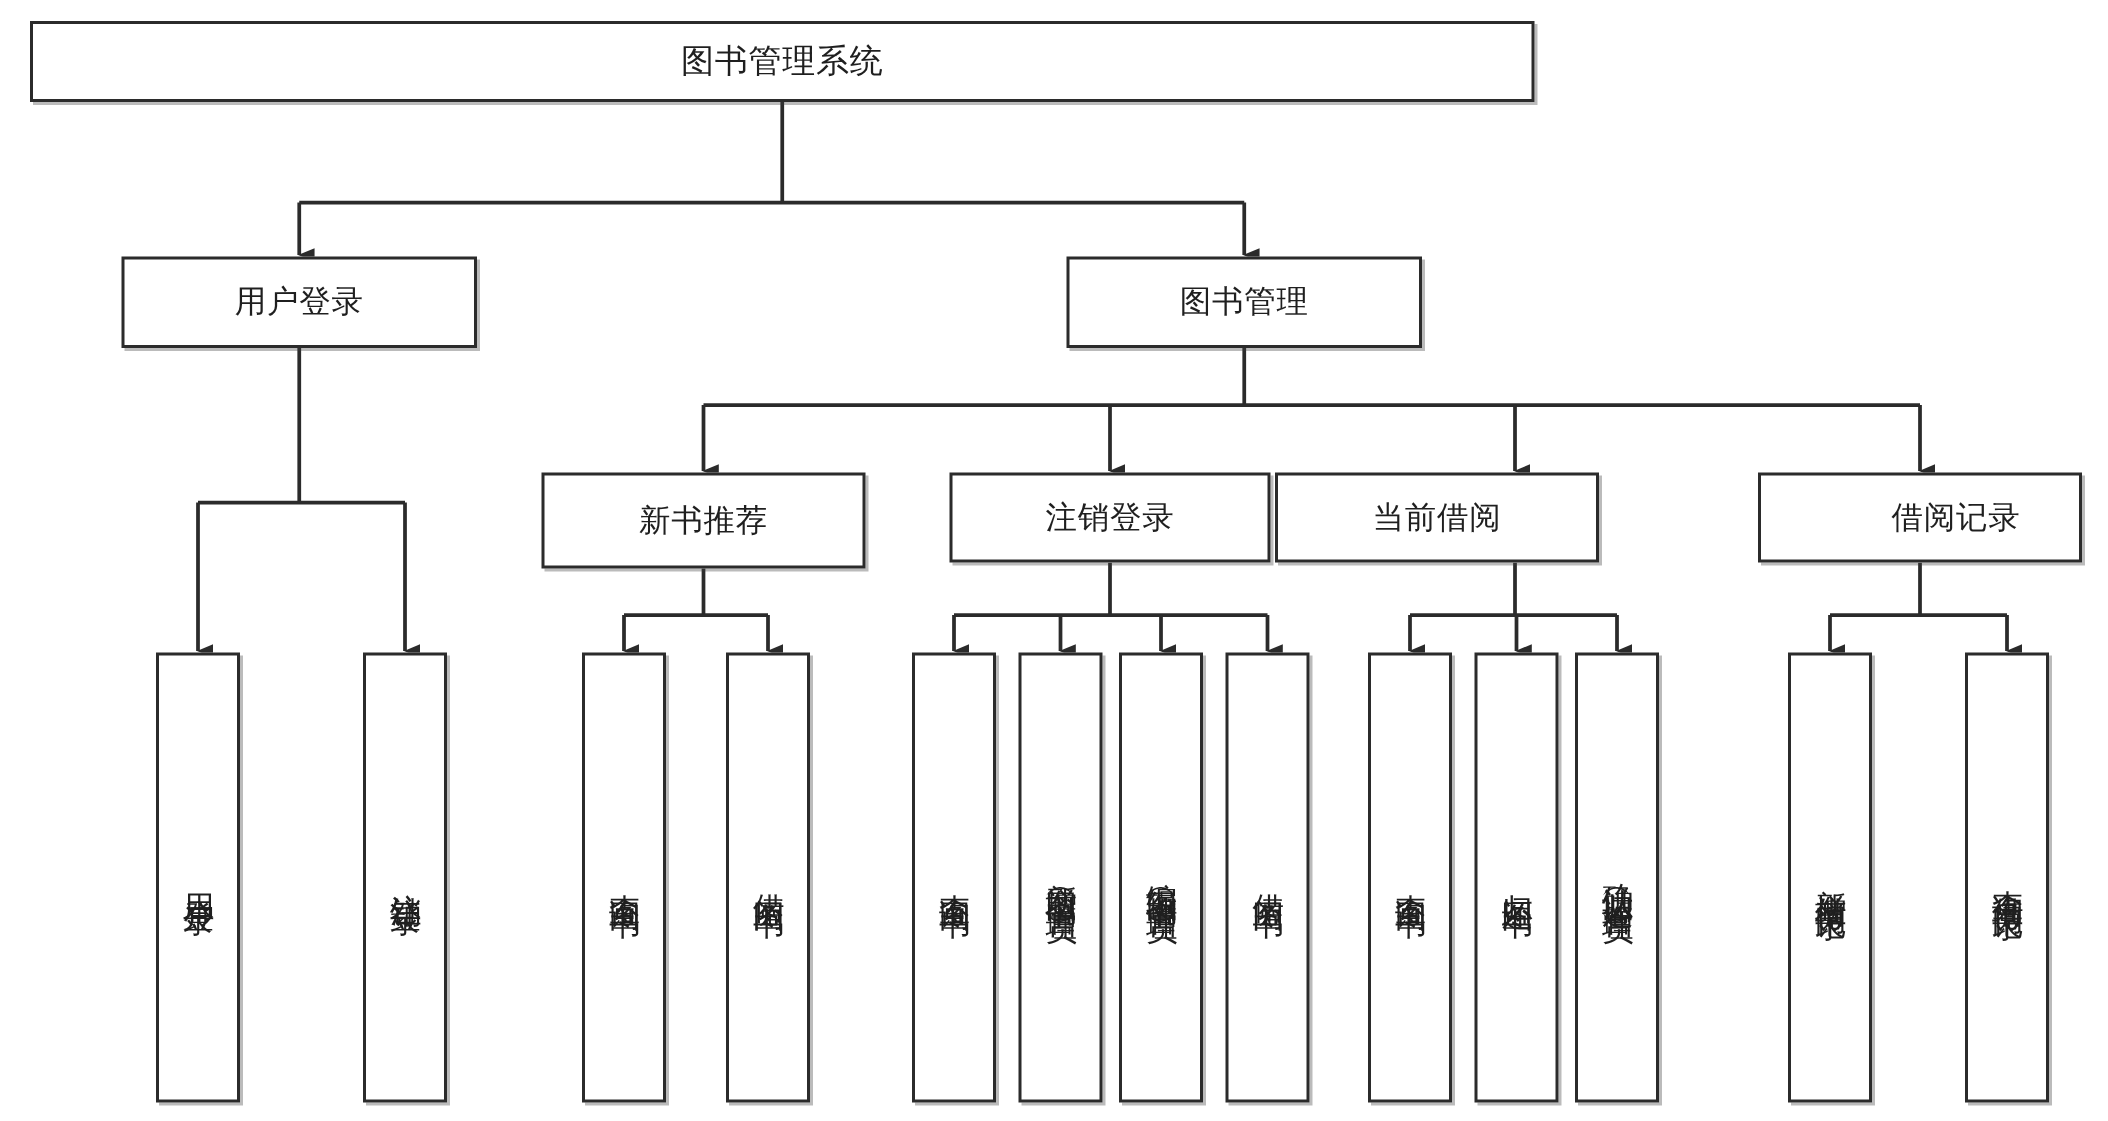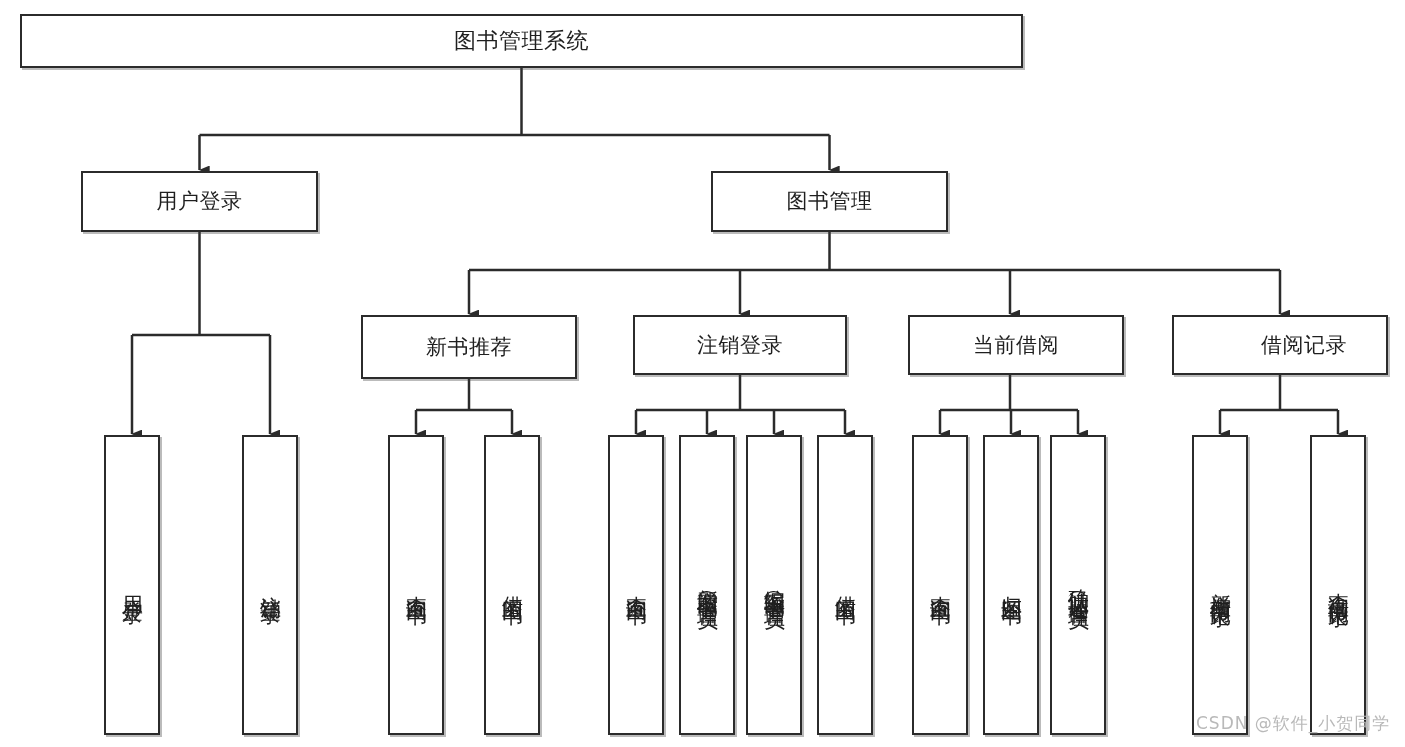--- a/index.html
+++ b/index.html
@@ -125,21 +125,21 @@
       </div>
       <div class="node h" style="left: 711px; top: 171px; width: 237px; height: 61px;">
         <div class="node-label">图书管理</div>
       </div>
       <div class="node h" style="left: 361px; top: 315px; width: 216px; height: 64px;">
         <div class="node-label">新书推荐</div>
       </div>
       <div class="node h" style="left: 633px; top: 315px; width: 214px; height: 60px;">
         <div class="node-label">注销登录</div>
       </div>
-      <div class="node h" style="left: 908px; top: 315px; width: 216px; height: 60px;">
+      <div class="node h" style="left: 850px; top: 315px; width: 216px; height: 60px;">
         <div class="node-label">当前借阅</div>
       </div>
       <div class="node h" style="left: 1172px; top: 315px; width: 216px; height: 60px; padding-left: 48px;">
         <div class="node-label">借阅记录</div>
       </div>
       <div class="node v" style="left: 104px; top: 435px; width: 56px; height: 300px;">
         <div class="node-label">用户登录</div>
       </div>
       <div class="node v" style="left: 242px; top: 435px; width: 56px; height: 300px;">
         <div class="node-label">注销登录</div>
@@ -172,14 +172,13 @@
         <div class="node-label">确认归还（管理员）</div>
       </div>
       <div class="node v" style="left: 1192px; top: 435px; width: 56px; height: 300px;">
         <div class="node-label">新增借阅记录</div>
       </div>
       <div class="node v" style="left: 1310px; top: 435px; width: 56px; height: 300px;">
         <div class="node-label">查询借阅记录</div>
       </div>
     </div>
 
-  <div class="watermark" style="left:1196px; top:712px;">CSDN @软件_小贺同学</div>
 </div>
 
 </body></html>

